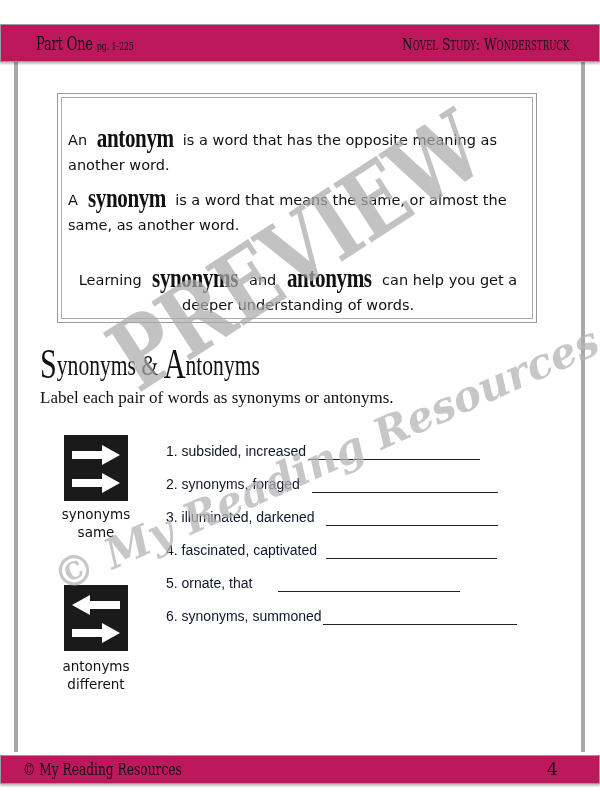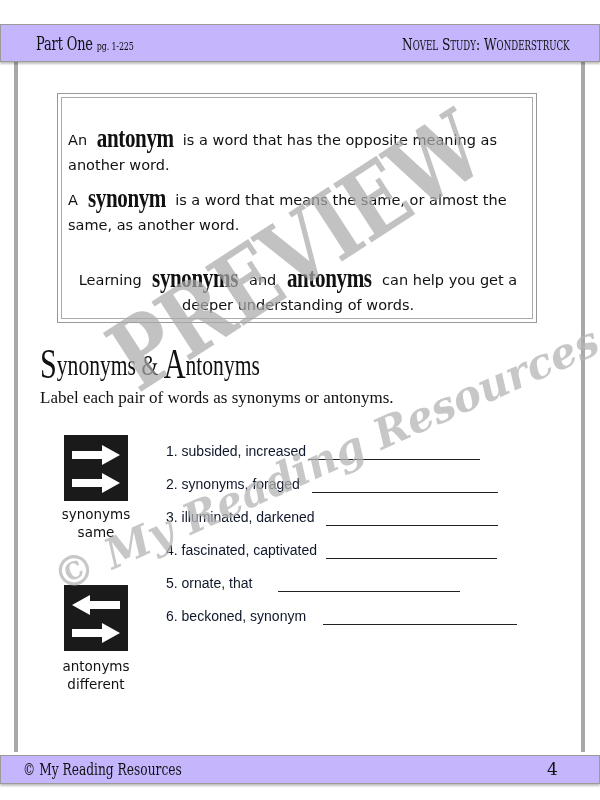--- a/index.html
+++ b/index.html
@@ -6,21 +6,21 @@
     body {
       width: 600px; height: 800px; position: relative; overflow: hidden;
       background: #ffffff; color: #111;
       font-family: "Liberation Serif", serif;
     }
     .vrail { position: absolute; top: 62px; width: 4px; height: 690px; background: #a8a8a8; }
     .vrail.left { left: 14px; }
     .vrail.right { left: 581px; }
 
     .bar {
-      position: absolute; left: 0; width: 598px; background: #c4b5fd;
+      position: absolute; left: 0; width: 598px; background: #be185d;
       border: 1px solid #9a9a9a; box-shadow: 0 2px 2px rgba(0,0,0,0.25);
     }
     .header-bar { top: 24px; height: 36px; }
     .footer-bar { top: 755px; height: 27px; }
 
     .part-title {
       position: absolute; left: 35px; top: 8px; font-size: 18px;
       font-family: "DejaVu Serif", serif; transform: scaleX(0.72); transform-origin: left center;
       letter-spacing: -0.2px; white-space: nowrap;
     }
@@ -188,21 +188,21 @@
   <div class="answer-line" style="left:160px; top:115px; width:171px;"></div>
 
   <div class="q-item" style="top:132px">
     <span>5.</span>
     <span>ornate, that</span>
   </div>
   <div class="answer-line" style="left:112px; top:148px; width:182px;"></div>
 
   <div class="q-item" style="top:165px">
     <span>6.</span>
-    <span>beckoned, synonym</span>
+    <span>synonyms, summoned</span>
   </div>
   <div class="answer-line" style="left:157px; top:181px; width:194px;"></div>
 </div>
 
 <div class="watermark wm-preview">PREVIEW</div>
 <div class="watermark wm-copy">© My Reading Resources</div>
 
 <div class="bar footer-bar">
   <div class="footer-copy">© My Reading Resources</div>
   <div class="footer-page">4</div>

